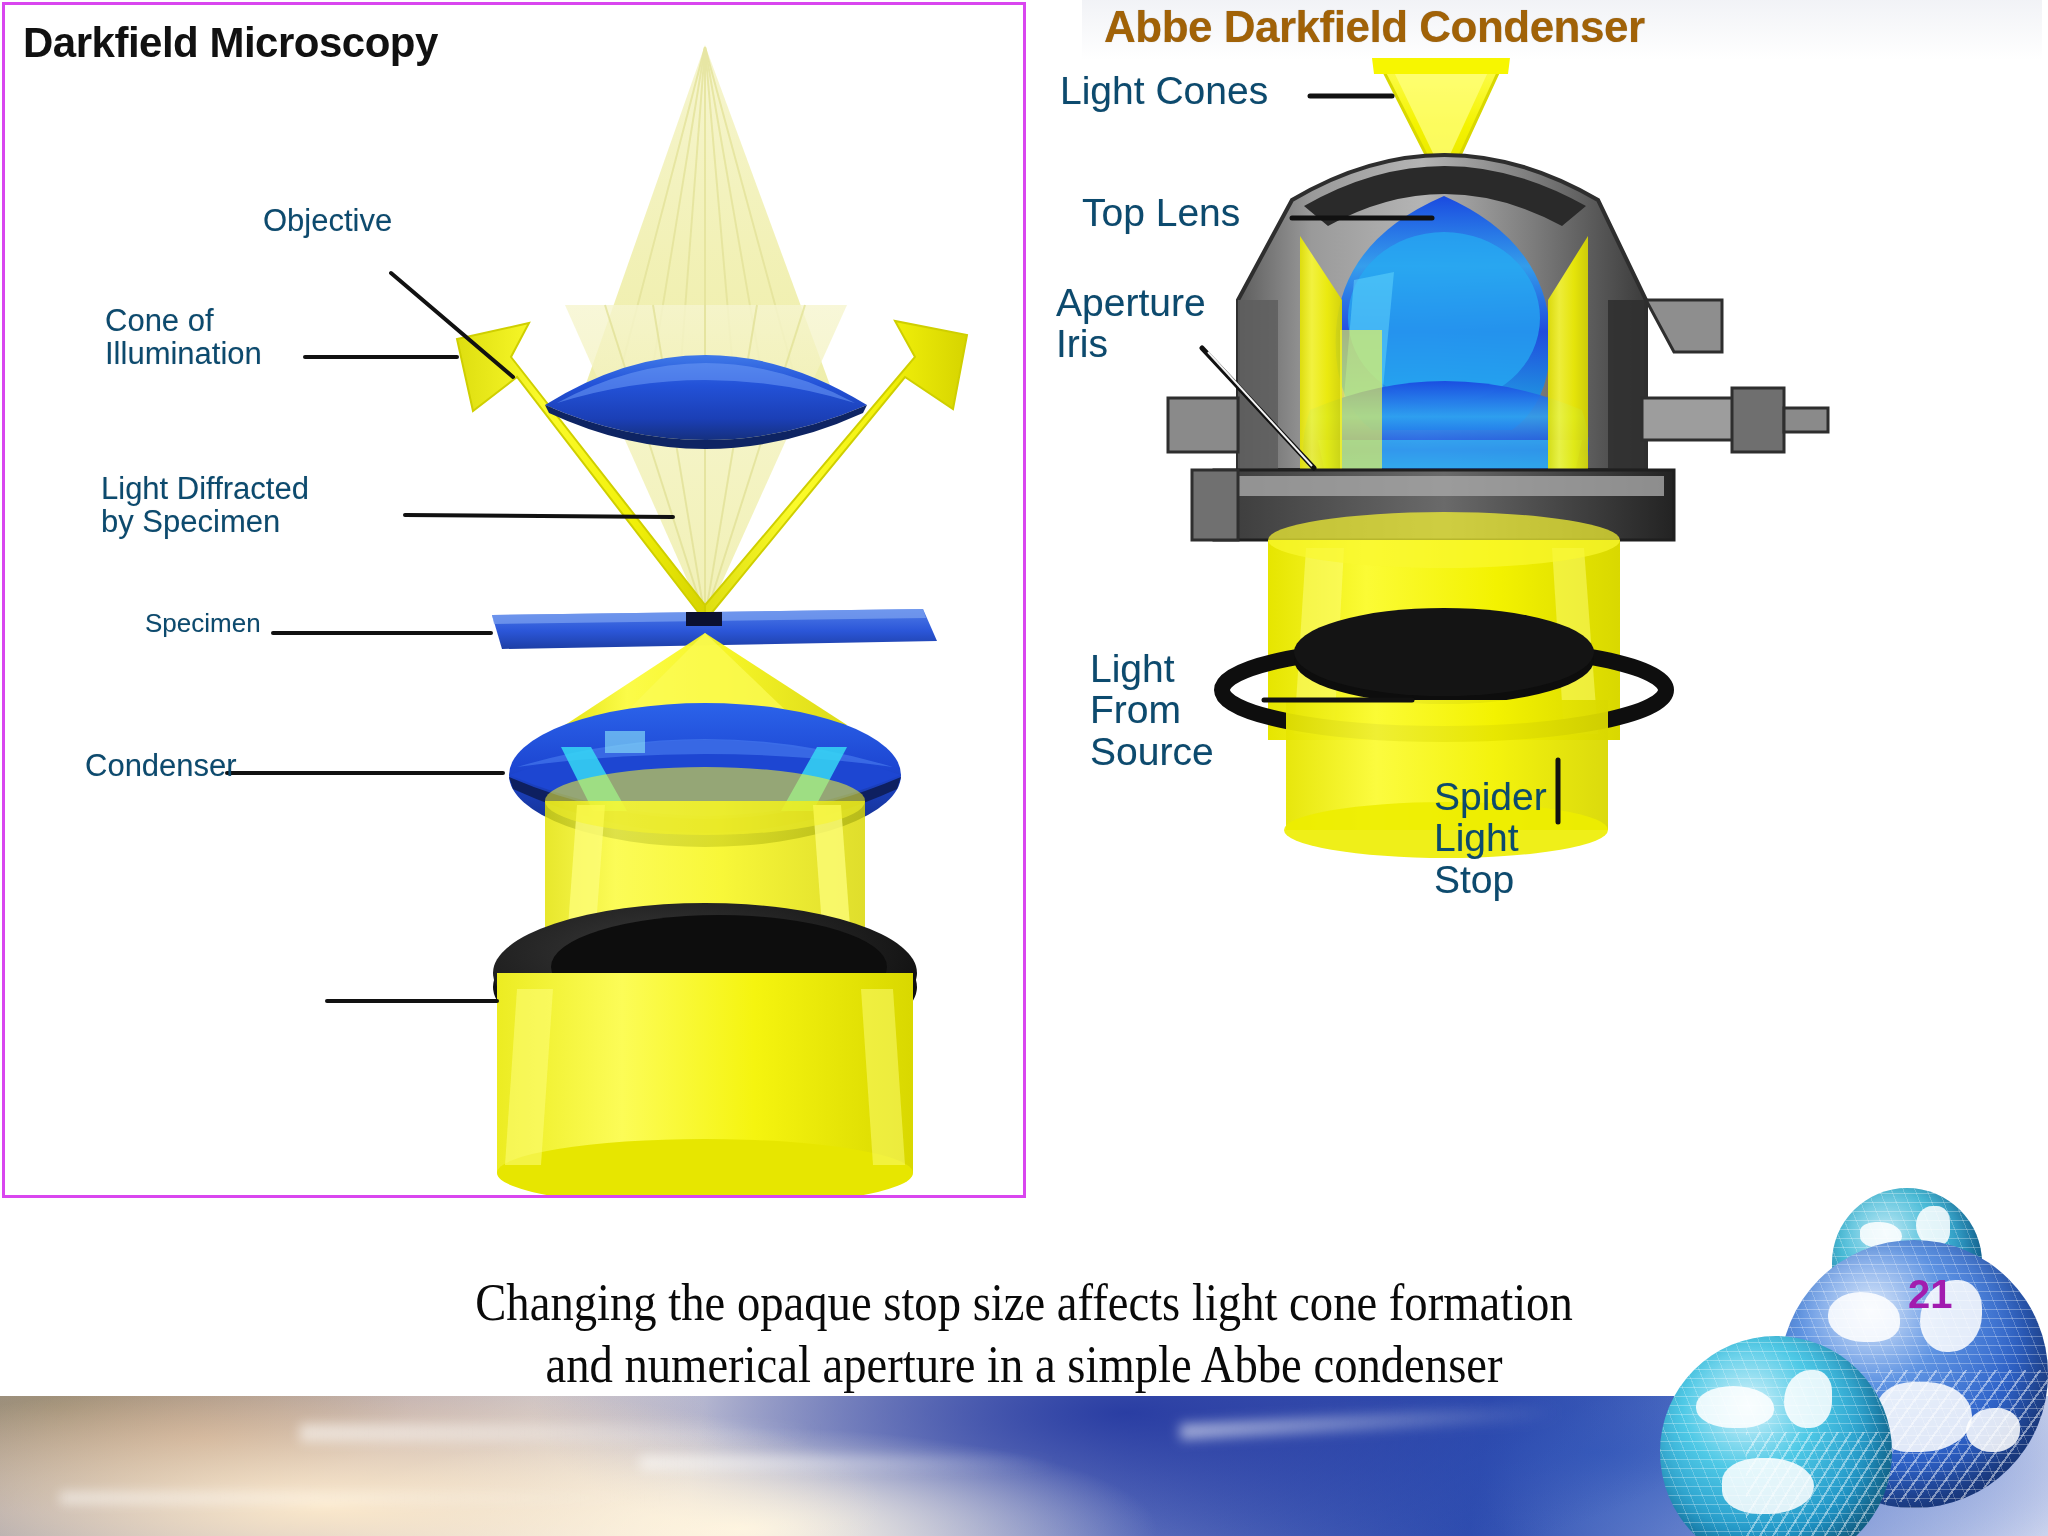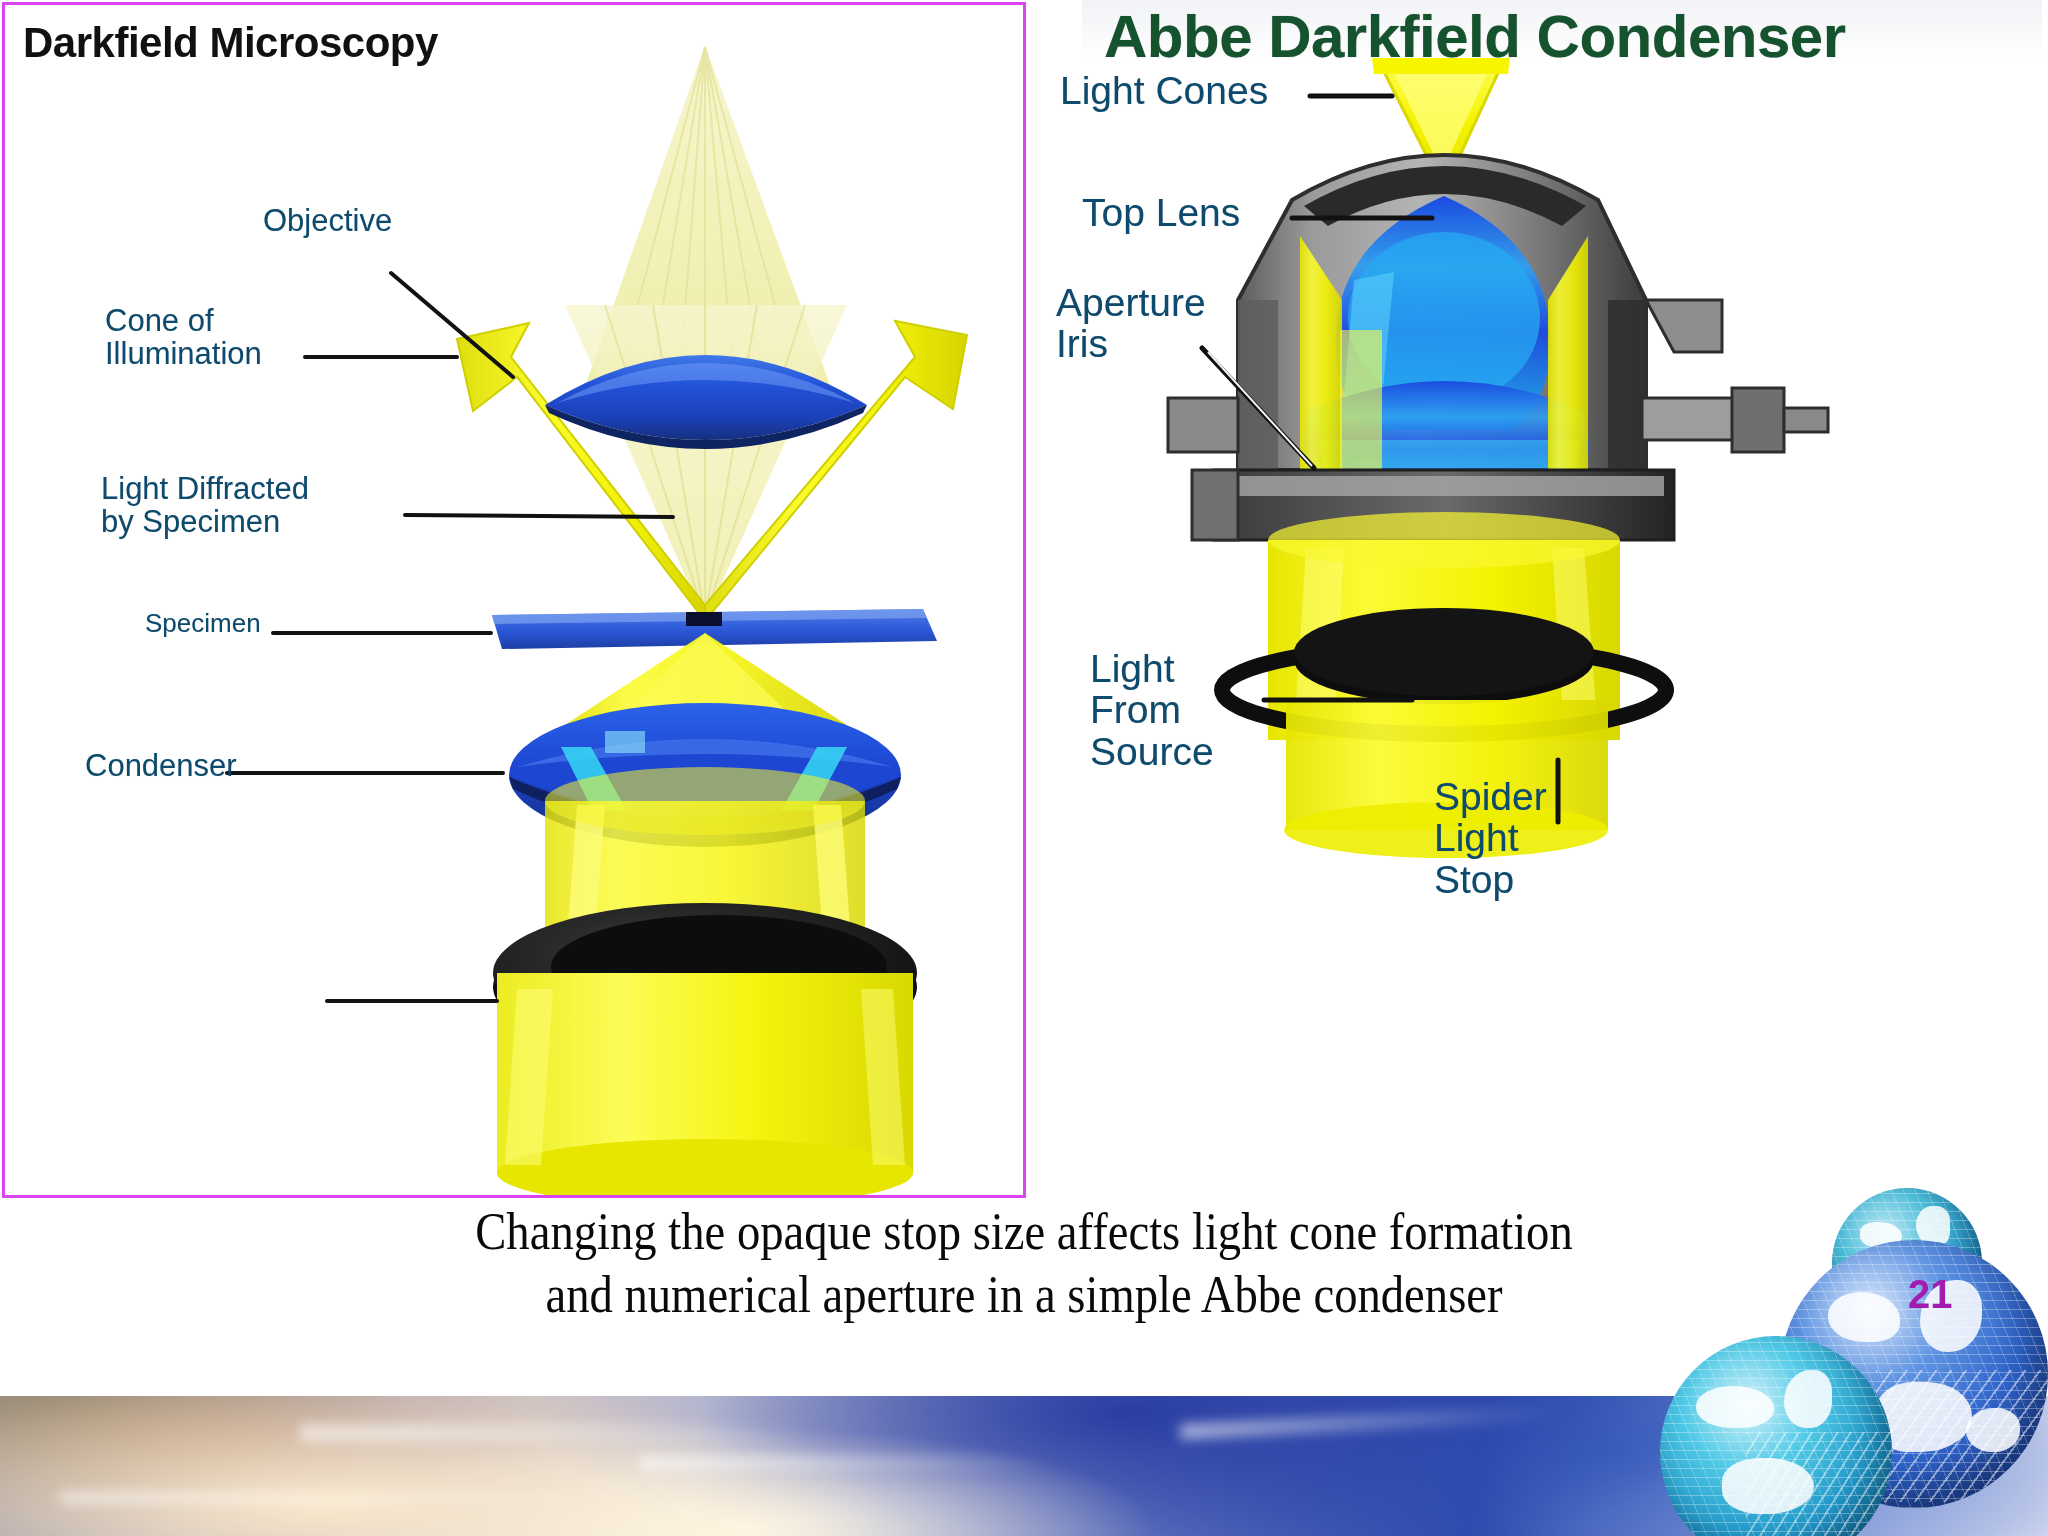--- a/index.html
+++ b/index.html
@@ -31,21 +31,21 @@
     letter-spacing:-0.5px; white-space:nowrap;
   }
 
   
   .panel-right{
     position:absolute; left:1042px; top:0px; width:1006px; height:1198px;
     background:#fff; overflow:hidden;
   }
   .panel-title-right{
     position:absolute; left:62px; top:2px;
-    font-size:60px; font-weight:bold; color:#14532d;
+    font-size:44px; font-weight:bold; color:#a16207;
     letter-spacing:-0.5px; white-space:nowrap;
     text-shadow:0 0 1px rgba(0,0,0,.35);
     text-align:center;
   }
   .title-smudge{
     position:absolute; left:40px; top:0px; width:960px; height:60px;
     background:linear-gradient(180deg, rgba(225,228,236,.45), rgba(240,241,246,0));
     pointer-events:none;
   }
 
@@ -57,21 +57,21 @@
     white-space:pre-line;
     text-shadow:0 0 1px rgba(0,0,0,.18);
   }
   .lbl.center{ text-align:left; }
   .lbl.left{ text-align:left; }
 
   
   .caption-band{
     position:absolute; left:0; top:1200px; width:2048px; height:196px;
     background:#ffffff;
-    display:flex; align-items:flex-start; justify-content:center;
+    display:flex; align-items:flex-end; justify-content:center;
   }
   .caption{
     font-family:"Liberation Serif", serif;
     font-size:53px; line-height:1.18; color:#0a0a0a;
     text-align:center; width:1860px;
     transform:scaleX(0.88); transform-origin:center center;
     white-space:pre-line;
   }
 
   

